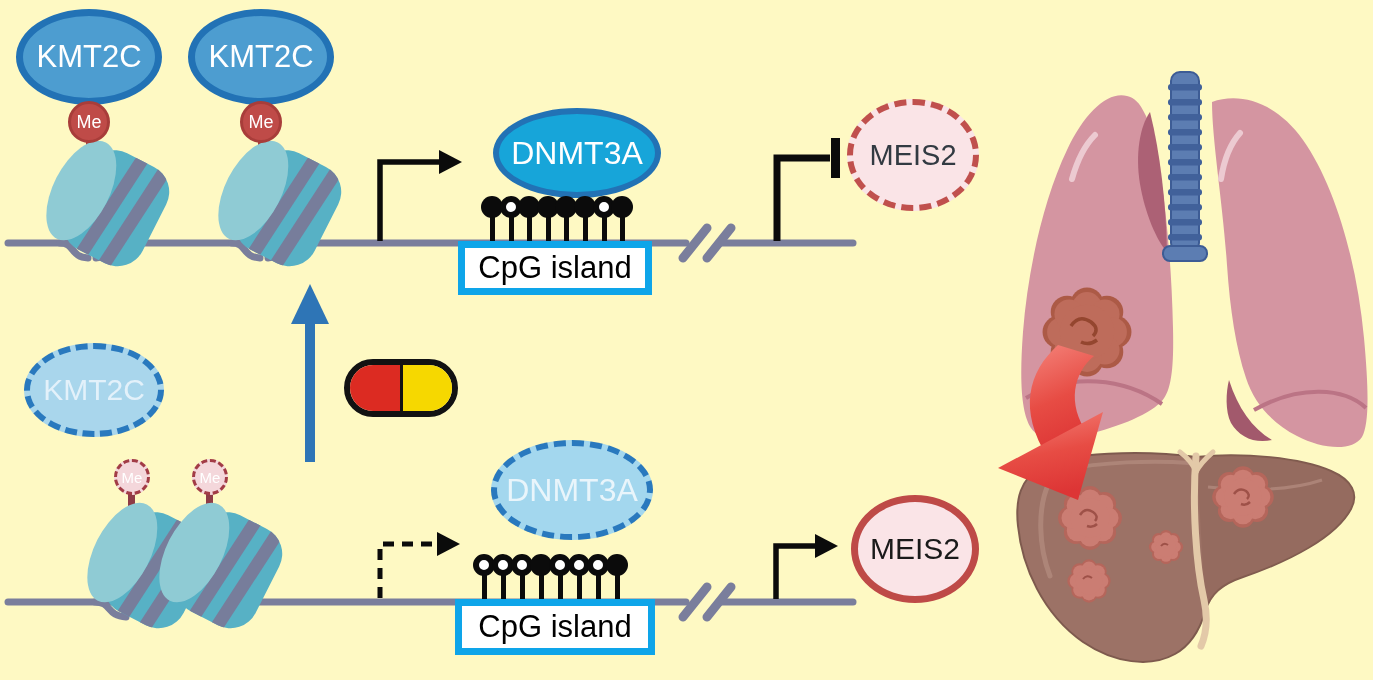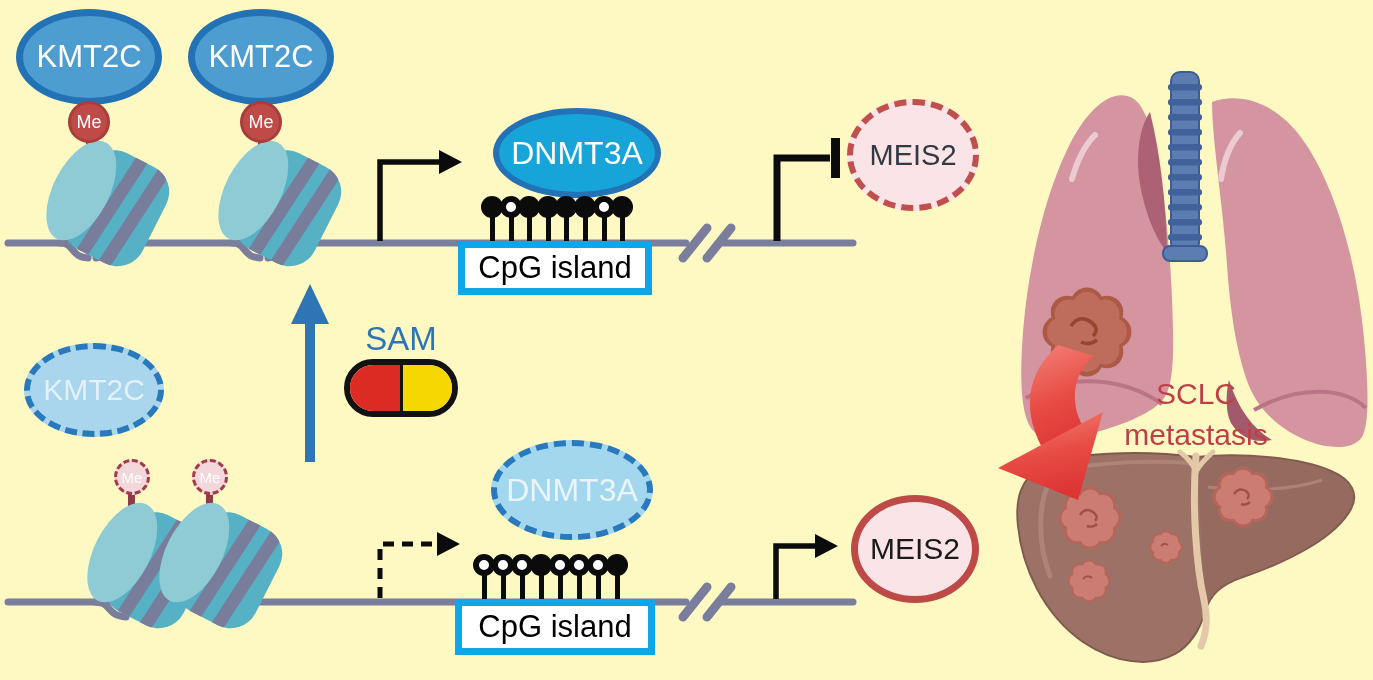--- a/index.html
+++ b/index.html
@@ -228,21 +228,20 @@
   <div class="me" style="left:240px;top:101px">
     <span>Me</span>
   </div>
   <div class="oval dnmt3a" style="left:493px;top:108px">
     <span>DNMT3A</span>
   </div>
   <div class="oval meis2-off" style="left:847px;top:99px">
     <span>MEIS2</span>
   </div>
 
-  <div class="sam">SAM</div>
   <div class="capsule">
     <div class="cap-left"></div>
     <div class="cap-right"></div>
   </div>
 
   <div class="oval kmt2c-faded" style="left:24px;top:343px">
     <span>KMT2C</span>
   </div>
   <div class="me-faded" style="left:114px;top:459px">
     <span>Me</span>
@@ -278,18 +277,14 @@
       <span class="lollipop filled" style="left: 133px;"></span>
     </div>
 
   <div class="cpgbox" style="left:458px;top:241px;width:194px;height:54px">
     <span>CpG island</span>
   </div>
   <div class="cpgbox" style="left:455px;top:599px;width:200px;height:56px">
     <span>CpG island</span>
   </div>
 
-  <div class="sclc">
-    <div>SCLC</div>
-    <div>metastasis</div>
-  </div>
 
 </div>
 
 </body></html>

